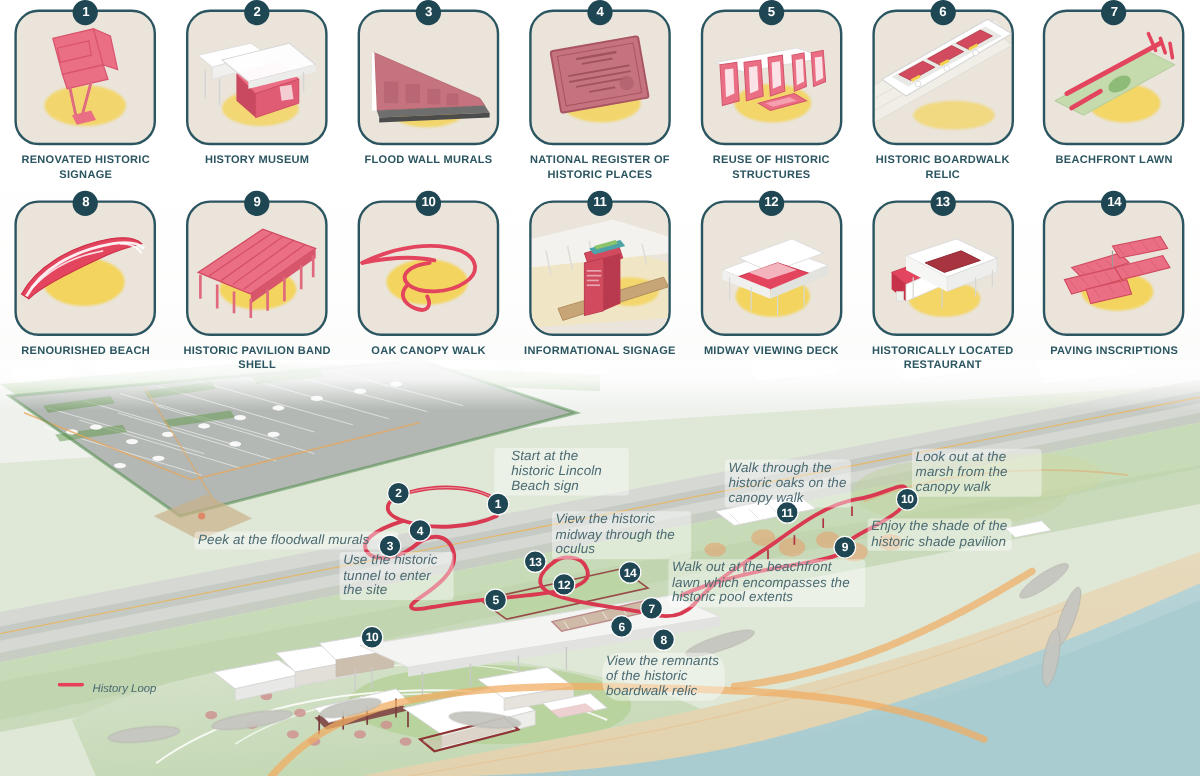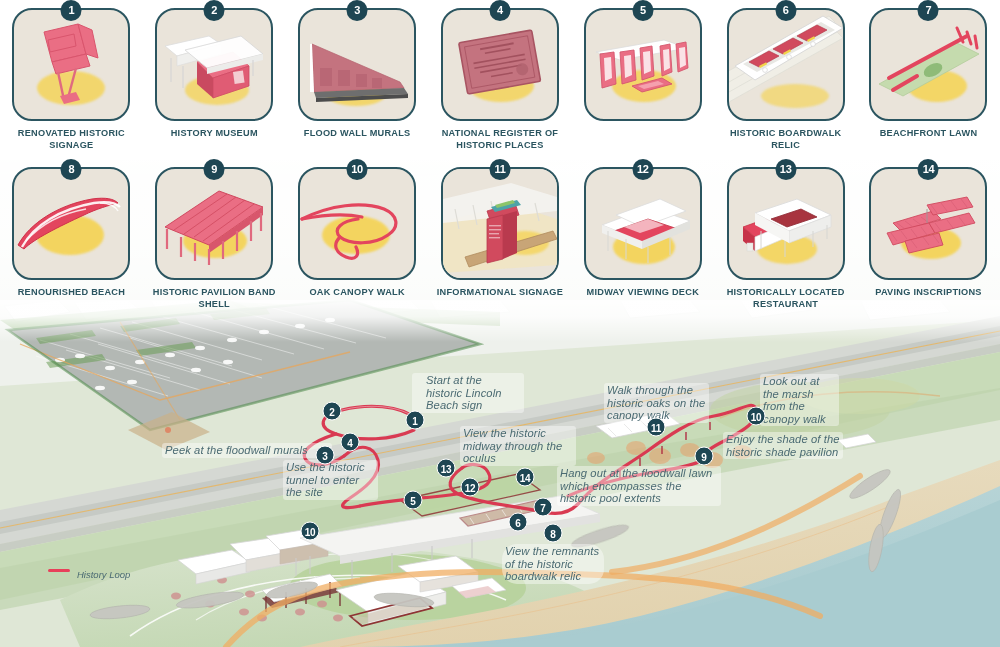--- a/index.html
+++ b/index.html
@@ -526,20 +526,21 @@
               <polygon points="38,46 45,45 46,65 39,68"></polygon>
               <polygon points="57,42 64,41 65,61 58,64"></polygon>
               <polygon points="77,40 83,39 84,58 78,61"></polygon>
               <polygon points="93,38 99,37 100,55 94,58"></polygon>
             </g>
             <polygon points="46,76 76,68 86,74 56,82" fill="#ea6e84" stroke="#d5576e" stroke-width="0.9"></polygon>
             <polygon points="52,76 72,71 78,74 58,79" fill="#f5a0ae"></polygon>
           </svg>
         </div>
       </div>
+      <div class="card-label">REUSE OF HISTORIC STRUCTURES</div>
     </div>
 
     <div class="card-cell">
       <div class="card-thumb">
         <div class="badge">6</div>
         <div class="clip">
           <svg width="114" height="109" viewBox="0 0 114 109">
             <ellipse cx="66" cy="86" rx="34" ry="12" fill="#f5d24a" opacity="0.6" filter="url(#soft)"></ellipse>
             <g fill="#f0eee6" stroke="#dddcd4" stroke-width="0.7">
               <polygon points="-6,84 108,22 114,28 0,92"></polygon>
@@ -780,23 +781,23 @@
       </div>
       <div class="card-label">PAVING INSCRIPTIONS</div>
     </div>
   </div>
 
   <div class="note" style="left:162px; top:443px; width:170px;">Peek at the floodwall murals</div>
   <div class="note" style="left:283px; top:460px; width:95px;">Use the historic tunnel to enter the site</div>
   <div class="note" style="left:412px; top:373px; width:112px;padding-left:14px;">Start at the historic Lincoln Beach sign</div>
   <div class="note" style="left:460px; top:426px; width:116px;">View the historic midway through the oculus</div>
   <div class="note" style="left:604px; top:383px; width:105px;">Walk through the historic oaks on the canopy walk</div>
-  <div class="note" style="left:760px; top:374px; width:79px;">Look out at the marsh from the canopy walk</div>
+  <div class="note" style="left:760px; top:374px; width:108px;">Look out at the marsh from the canopy walk</div>
   <div class="note" style="left:723px; top:432px; width:120px;">Enjoy the shade of the historic shade pavilion</div>
-  <div class="note" style="left:557px; top:466px; width:164px;">Hang out at the floodwall lawn which encompasses the historic pool extents</div>
+  <div class="note" style="left:557px; top:466px; width:164px;">Walk out at the beachfront lawn which encompasses the historic pool extents</div>
   <div class="note" style="left:502px; top:544px; width:102px;border-radius:15px;">View the remnants of the historic boardwalk relic</div>
 
   <div class="marker" style="left:415px; top:420px;">1</div>
   <div class="marker" style="left:332px; top:411px;">2</div>
   <div class="marker" style="left:325px; top:455px;">3</div>
   <div class="marker" style="left:350px; top:442px;">4</div>
   <div class="marker" style="left:413px; top:500px;">5</div>
   <div class="marker" style="left:518px; top:522px;">6</div>
   <div class="marker" style="left:543px; top:507px;">7</div>
   <div class="marker" style="left:553px; top:533px;">8</div>

